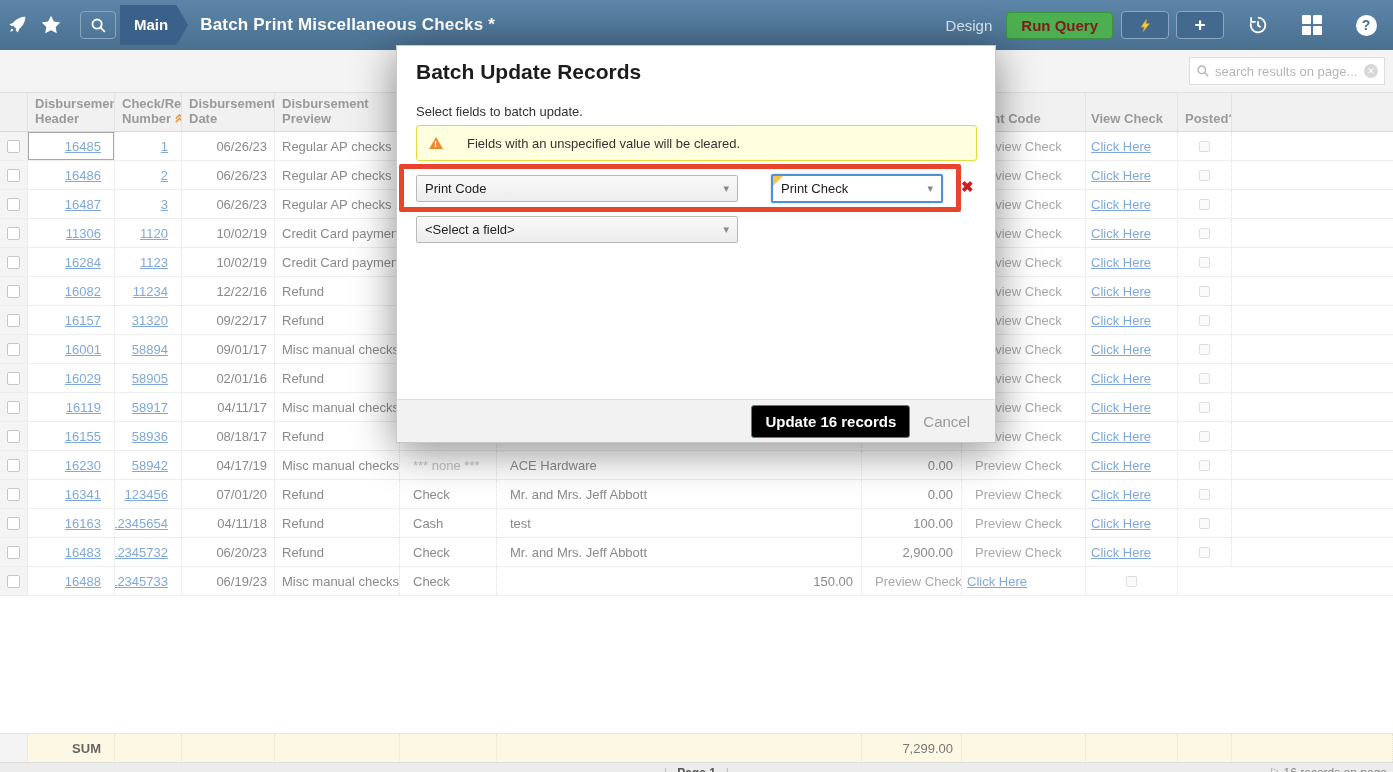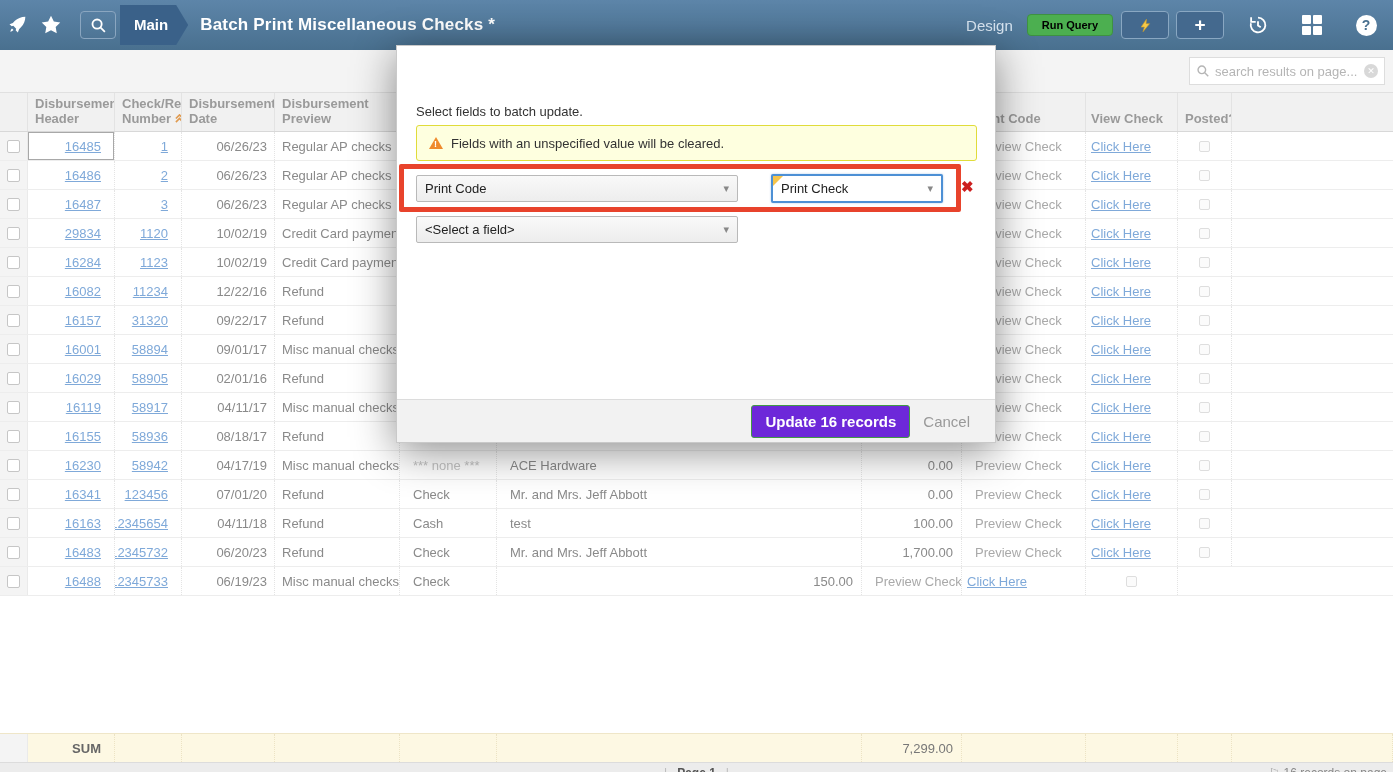--- a/index.html
+++ b/index.html
@@ -16,22 +16,22 @@
   .tb-icon{ width:34px; height:40px; display:flex; align-items:center; justify-content:center; cursor:pointer;}
   .tb-icon svg{ display:block; }
   .search-btn{ width:36px; height:28px; border:1px solid #8aa6c0; border-radius:4px;
     display:flex; align-items:center; justify-content:center; margin:0 2px 0 12px; }
   .crumb-main{ background:#3a6189; height:40px; line-height:40px; font-weight:700; font-size:15px;
     padding:0 20px 0 14px; margin-left:2px;
     clip-path:polygon(0 0, calc(100% - 12px) 0, 100% 50%, calc(100% - 12px) 100%, 0 100%); }
   .tb-title{ font-size:17px; font-weight:700; margin-left:12px; letter-spacing:.2px; }
   .tb-right{ margin-left:auto; display:flex; align-items:center; }
   .design-lbl{ color:#d9e6f2; font-size:15px; margin-right:14px; cursor:pointer; }
-  .runquery-btn{ background:#4caf50; border:1px solid #3e9142; color:#000000; font-weight:700;
-    font-size:11px; border-radius:4px; padding:4px 14px; margin-right:8px; cursor:pointer;
+  .runquery-btn{ background:#4caf50; border:1px solid #3e9142; color:#7f1d1d; font-weight:700;
+    font-size:15px; border-radius:4px; padding:4px 14px; margin-right:8px; cursor:pointer;
     font-family:"Liberation Sans",sans-serif; }
   .sq-btn{ width:48px; height:28px; background:#44698e; border:1px solid #89a7c2; border-radius:4px;
     display:flex; align-items:center; justify-content:center; margin-right:7px; cursor:pointer;
     color:#fff; font-size:19px; font-weight:700; }
   .grid-ic{ display:grid; grid-template-columns:9px 9px; grid-gap:2px; }
   .grid-ic span{ width:9px; height:9px; background:#fff; border-radius:1px; }
   .help-ic{ width:21px; height:21px; background:#fff; border-radius:50%; color:#49708f;
     font-weight:700; font-size:14px; display:flex; align-items:center; justify-content:center;}
   .tb-far{ margin:0 10px; }
 
@@ -93,21 +93,21 @@
   .pf-page{ font-weight:700; color:#555; cursor:default; }
   .pf-right{ position:absolute; right:6px; top:0; height:20px; display:flex; align-items:center; gap:4px; }
   .flag-ic{ color:#999; font-size:12px; }
 
   
   .modal{ position:absolute; left:396px; top:45px; width:600px; height:398px; background:#fff;
     border:1px solid #c9c9c9; box-shadow:0 8px 40px rgba(0,0,0,.45); z-index:20; }
   .m-title{ position:absolute; left:19px; top:14px; font-size:21px; font-weight:700; color:#1c1c1c; }
   .m-sub{ position:absolute; left:19px; top:58px; font-size:13px; color:#333; }
   .warnbox{ position:absolute; left:19px; top:79px; width:561px; height:36px; background:#feffdf;
-    border:1px solid #e0dc3a; border-radius:3px; display:flex; align-items:center; padding-left:12px; }
+    border:1px solid #e0dc3a; border-radius:3px; display:flex; align-items:center; padding-left:12px;gap:16px; }
   .warn-tri{ width:0; height:0; border-left:7px solid transparent; border-right:7px solid transparent;
     border-bottom:12px solid #ef8a2c; position:relative; margin-right:8px; }
   .warn-tri:after{ content:"!"; position:absolute; left:-2px; top:2px; color:#fff; font-size:9px; font-weight:700; }
   .warn-txt{ font-size:13px; color:#333; }
 
   .redbox{ position:absolute; left:2px; top:118px; width:562px; height:48px;
     border:5px solid #e8432c; border-radius:2px; z-index:30; pointer-events:none; }
 
   .fsel{ position:absolute; height:27px; border:1px solid #b9b9b9; border-radius:2px;
     background:linear-gradient(180deg,#f9f9f9,#ededed); display:flex; align-items:center;
@@ -118,21 +118,21 @@
     border:2px solid #4d90d5; box-shadow:0 0 2px rgba(77,144,213,.5); }
   .corner-mark{ position:absolute; left:0; top:0; width:0; height:0;
     border-top:10px solid #f6c44a; border-right:10px solid transparent; }
   .sel-field2{ left:19px; top:170px; width:322px; }
   .remove-x{ position:absolute; left:564px; top:132px; color:#cc1f1f; font-size:15px;
     font-weight:700; cursor:pointer; }
 
   .m-footer{ position:absolute; left:0; bottom:0; width:100%; height:43px; background:#f2f2f2;
     border-top:1px solid #dcdcdc; display:flex; align-items:center; justify-content:flex-end;
     padding-right:25px; gap:13px; }
-  .update-btn{ background:#6d28d9; border:1px solid #419946; color:#fff; font-weight:700;
+  .update-btn{ background:#000000; border:1px solid #419946; color:#fff; font-weight:700;
     font-size:15px; border-radius:3px; padding:7px 13px; cursor:pointer;
     font-family:"Liberation Sans",sans-serif; }
   .cancel-lbl{ color:#999; font-size:15px; cursor:pointer; }
 </style>
 </head>
 <body>
 
 <div class="topbar">
   <div class="tb-icon">
     <svg width="20" height="20" viewBox="0 0 24 24">
@@ -306,21 +306,21 @@
         <div class="cell c-post">
           <span class="cb small"></span>
         </div>
         <div class="cell c-fill"></div>
       </div>
       <div class="trow">
         <div class="cell c-sel">
           <span class="cb"></span>
         </div>
         <div class="cell c-hdr">
-          <a class="lnk">29834</a>
+          <a class="lnk">11306</a>
         </div>
         <div class="cell c-num">
           <a class="lnk">1120</a>
         </div>
         <div class="cell c-date">10/02/19</div>
         <div class="cell c-cat">Credit Card payment</div>
         <div class="cell c-met"></div>
         <div class="cell c-pay"></div>
         <div class="cell c-amt"></div>
         <div class="cell c-prn">Preview Check</div>
@@ -579,21 +579,21 @@
         <div class="cell c-hdr">
           <a class="lnk">16483</a>
         </div>
         <div class="cell c-num">
           <a class="lnk">12345732</a>
         </div>
         <div class="cell c-date">06/20/23</div>
         <div class="cell c-cat">Refund</div>
         <div class="cell c-met">Check</div>
         <div class="cell c-pay">Mr. and Mrs. Jeff Abbott</div>
-        <div class="cell c-amt">1,700.00</div>
+        <div class="cell c-amt">2,900.00</div>
         <div class="cell c-prn">Preview Check</div>
         <div class="cell c-view">
           <a class="lnk">Click Here</a>
         </div>
         <div class="cell c-post">
           <span class="cb small"></span>
         </div>
         <div class="cell c-fill"></div>
       </div>
       <div class="trow">
@@ -647,20 +647,21 @@
     <span class="pf-page">Page 1</span>
     <span class="pf-bar">|</span>
   </div>
   <div class="pf-right">
     <span class="flag-ic">⚐</span>
     <span>16 records on page</span>
   </div>
 </div>
 
 <div class="modal">
+  <div class="m-title">Batch Update Records</div>
   <div class="m-sub">Select fields to batch update.</div>
   <div class="warnbox">
     <span class="warn-tri"></span>
     <span class="warn-txt">Fields with an unspecified value will be cleared.</span>
   </div>
 
   <div class="fsel sel-field1">
     <span>Print Code</span>
     <span class="caret">▾</span>
   </div>

